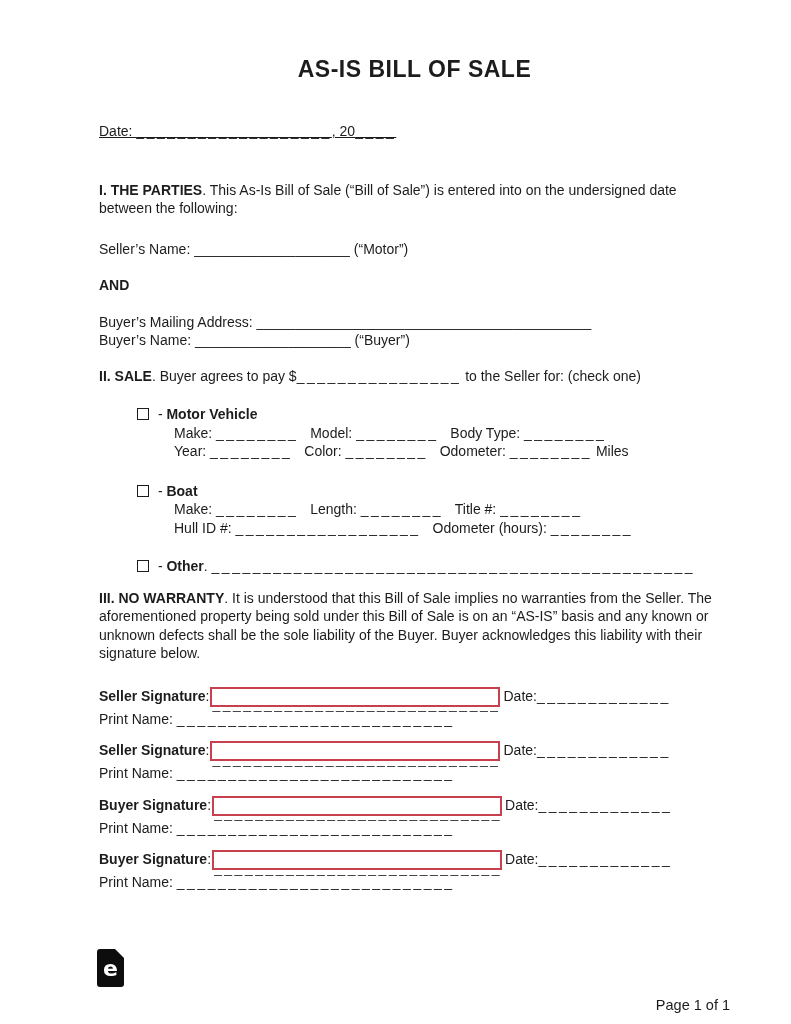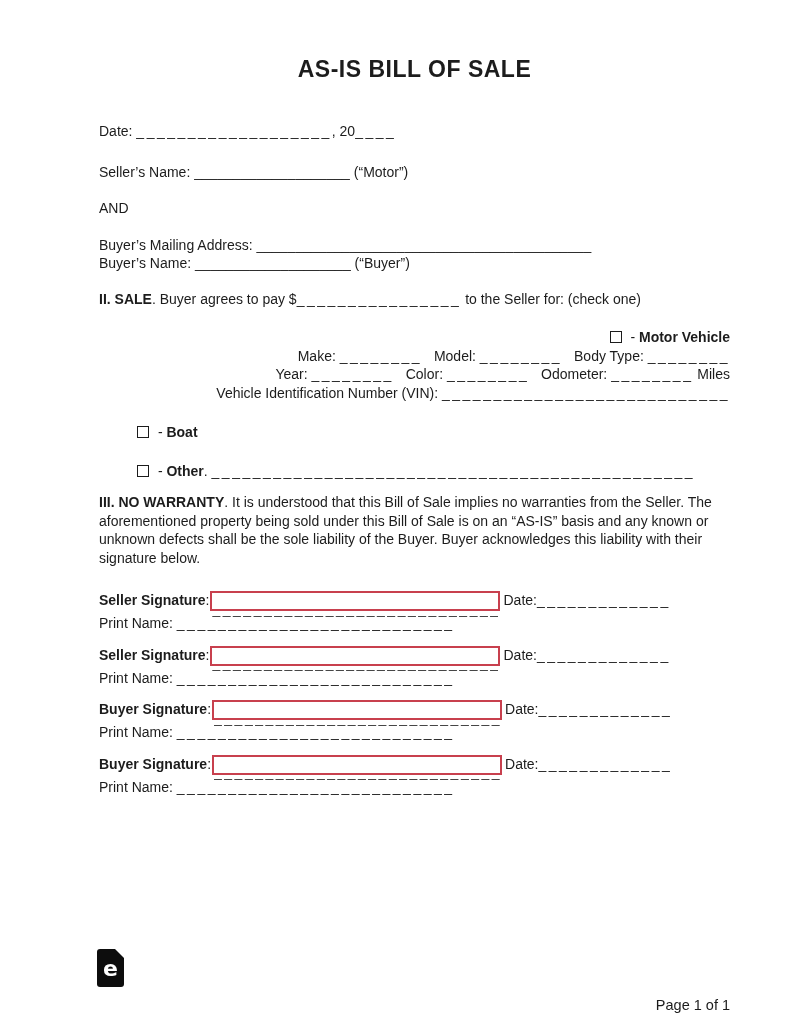--- a/index.html
+++ b/index.html
@@ -18,27 +18,27 @@
   .title {
     margin:54px 0 0 0;
     text-align:center;
     font-size:23px; line-height:30px;
     font-weight:bold; letter-spacing:.5px;
   }
   .row { white-space:nowrap; }
   .b { font-weight:bold; }
   .u-solid { letter-spacing:0; }
   .u-dash { letter-spacing:2.5px; }
-  .mt-date { margin-top:38px; }
+  .mt-date { margin-top:38px;text-decoration:underline; }
   .mt-parties { margin-top:40px; }
   .mt-seller { margin-top:22px; }
-  .mt-and { margin-top:18px; }
+  .mt-and { margin-top:18px;font-weight:bold; }
   .mt-buyer { margin-top:18px; }
   .mt-sale { margin-top:17px; }
-  .mt-mv { margin-top:20px;text-align:right; }
+  .mt-mv { margin-top:20px; }
   .mt-boat { margin-top:21px; }
   .mt-other { margin-top:20px; }
   .mt-warranty { margin-top:13px; }
   .mt-sigs { margin-top:24px; }
   .indent-cb { margin-left:38px; }
   .indent-fields { margin-left:75px; }
   .checkbox {
     display:inline-block; width:10px; height:10px;
     border:1.5px solid #1c1c1c; background:#fff;
     vertical-align:-1px; margin-right:5px;
@@ -86,20 +86,23 @@
 <body>
 
 <div class="page">
 
   <h1 class="title">AS-IS BILL OF SALE</h1>
 
   <div class="row mt-date">
     <span>Date: </span><span class="u-dash">___________________</span><span>, 20</span><span class="u-dash">____</span>
   </div>
 
+  <p class="mt-parties" style="margin-bottom:0;">
+    <span class="b">I. THE PARTIES</span><span>. This As-Is Bill of Sale (“Bill of Sale”) is entered into on the undersigned date between the following:</span>
+  </p>
 
   <div class="mt-seller">
     <div class="row">
       <span>Seller’s Name: </span><span class="u-solid">____________________</span><span> (“Motor”)</span>
     </div>
   </div>
 
   <div class="row mt-and">AND</div>
 
   <div class="mt-buyer">
@@ -124,30 +127,36 @@
       <span class="fld"><span>Make: </span><span class="u-dash">________</span></span>
       <span class="fld"><span>Model: </span><span class="u-dash">________</span></span>
       <span><span>Body Type: </span><span class="u-dash">________</span></span>
     </div>
     <div class="row indent-fields">
       <span class="fld"><span>Year: </span><span class="u-dash">________</span></span>
       <span class="fld"><span>Color: </span><span class="u-dash">________</span></span>
       <span><span>Odometer: </span><span class="u-dash">________</span></span>
       <span> Miles</span>
     </div>
-    <div class="row indent-fields">
-      <span>Vehicle Identification Number (VIN): </span><span class="u-dash">____________________________</span>
-    </div>
   </div>
 
   <div class="mt-boat">
     <div class="row indent-cb">
       <span class="checkbox"></span>
       <span>- </span><span class="b">Boat</span>
     </div>
+    <div class="row indent-fields">
+      <span class="fld"><span>Make: </span><span class="u-dash">________</span></span>
+      <span class="fld"><span>Length: </span><span class="u-dash">________</span></span>
+      <span><span>Title #: </span><span class="u-dash">________</span></span>
+    </div>
+    <div class="row indent-fields">
+      <span class="fld"><span>Hull ID #: </span><span class="u-dash">__________________</span></span>
+      <span><span>Odometer (hours): </span><span class="u-dash">________</span></span>
+    </div>
   </div>
 
   <div class="row indent-cb mt-other">
     <span class="checkbox"></span>
     <span>- </span><span class="b">Other</span><span>. </span><span class="u-dash">_______________________________________________</span>
   </div>
 
   <p class="mt-warranty" style="margin-bottom:0;">
     <span class="b">III. NO WARRANTY</span><span>. It is understood that this Bill of Sale implies no warranties from the Seller. The aforementioned property being sold under this Bill of Sale is on an “AS-IS” basis and any known or unknown defects shall be the sole liability of the Buyer. Buyer acknowledges this liability with their signature below.</span>
   </p>

